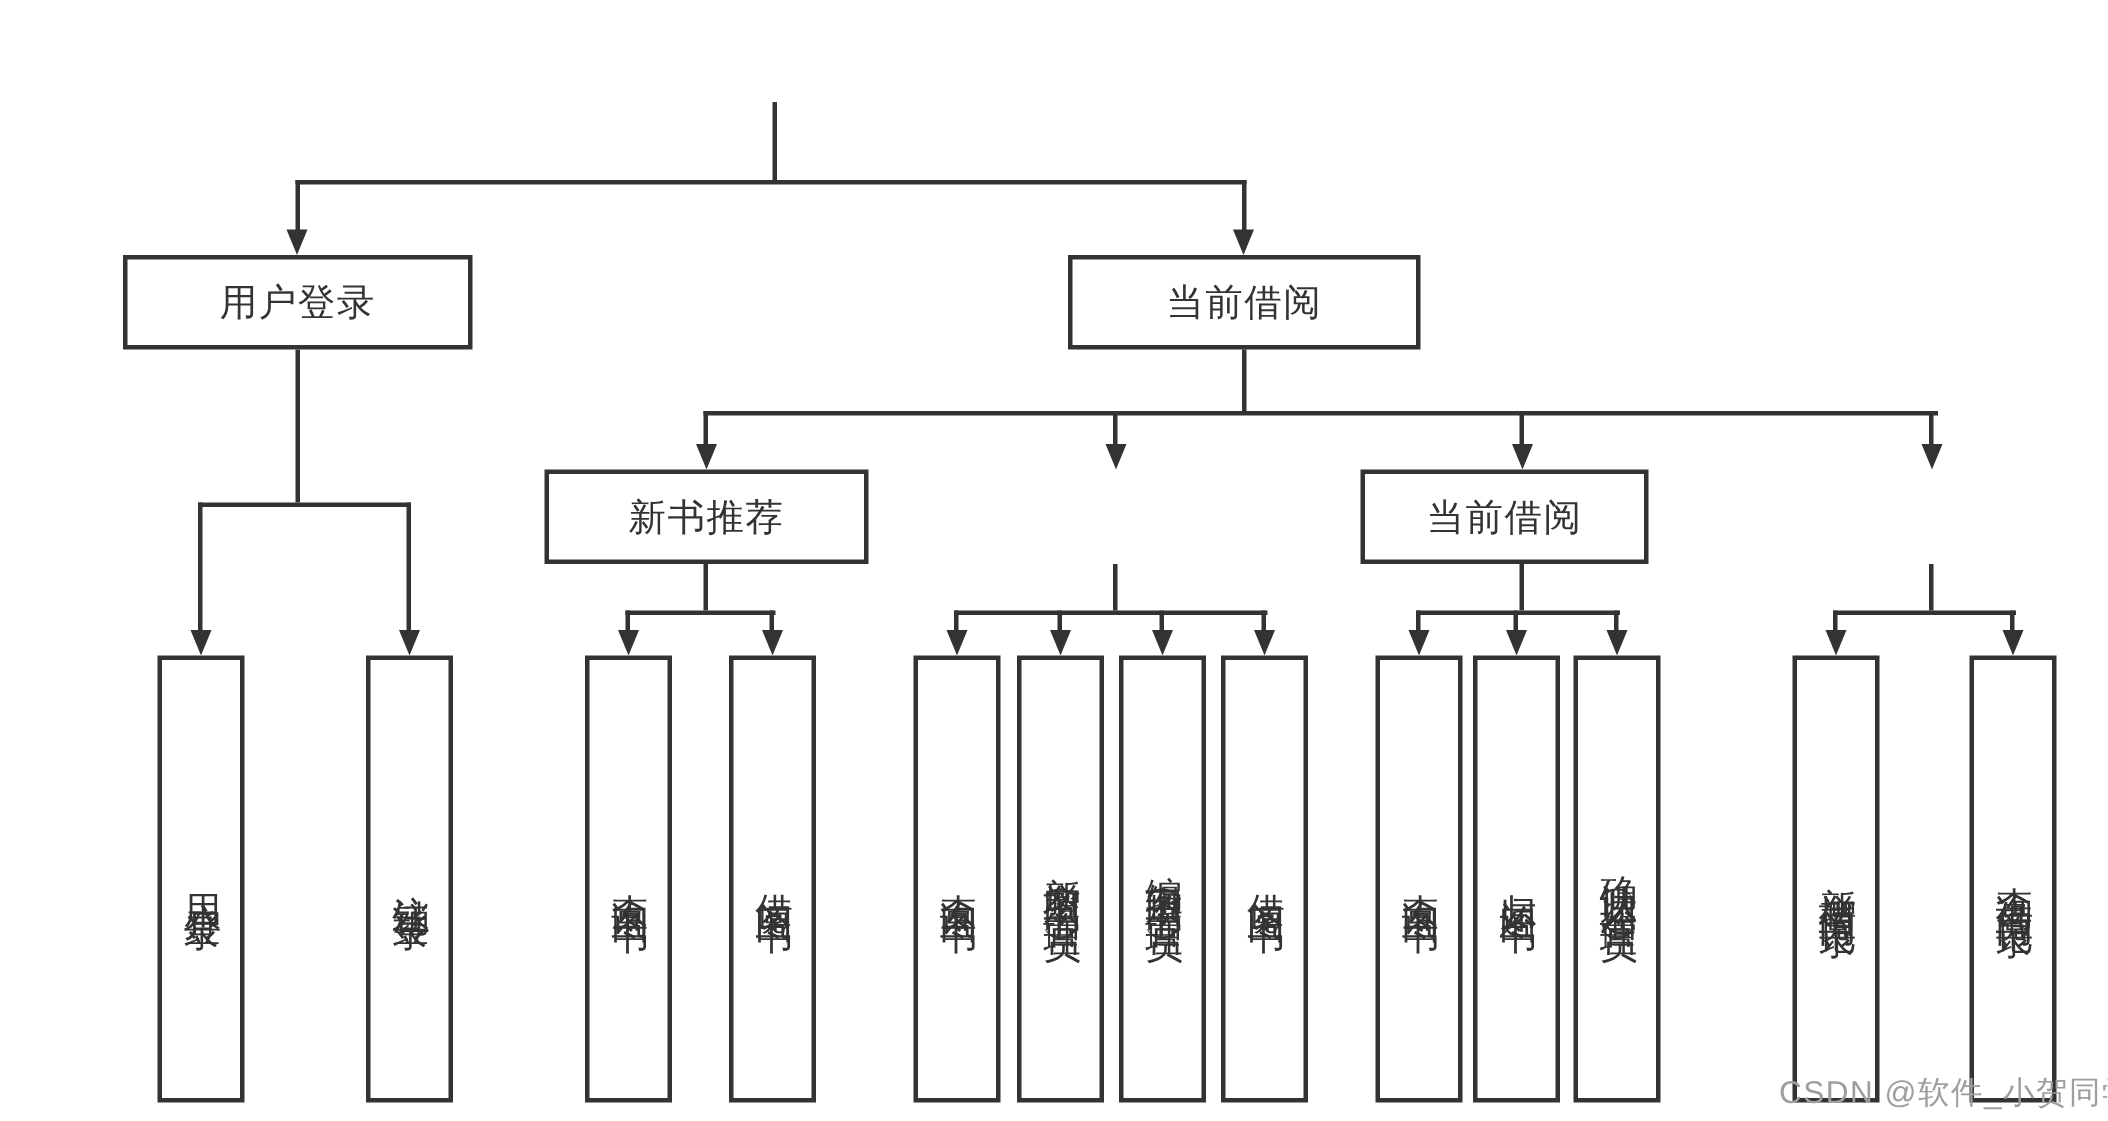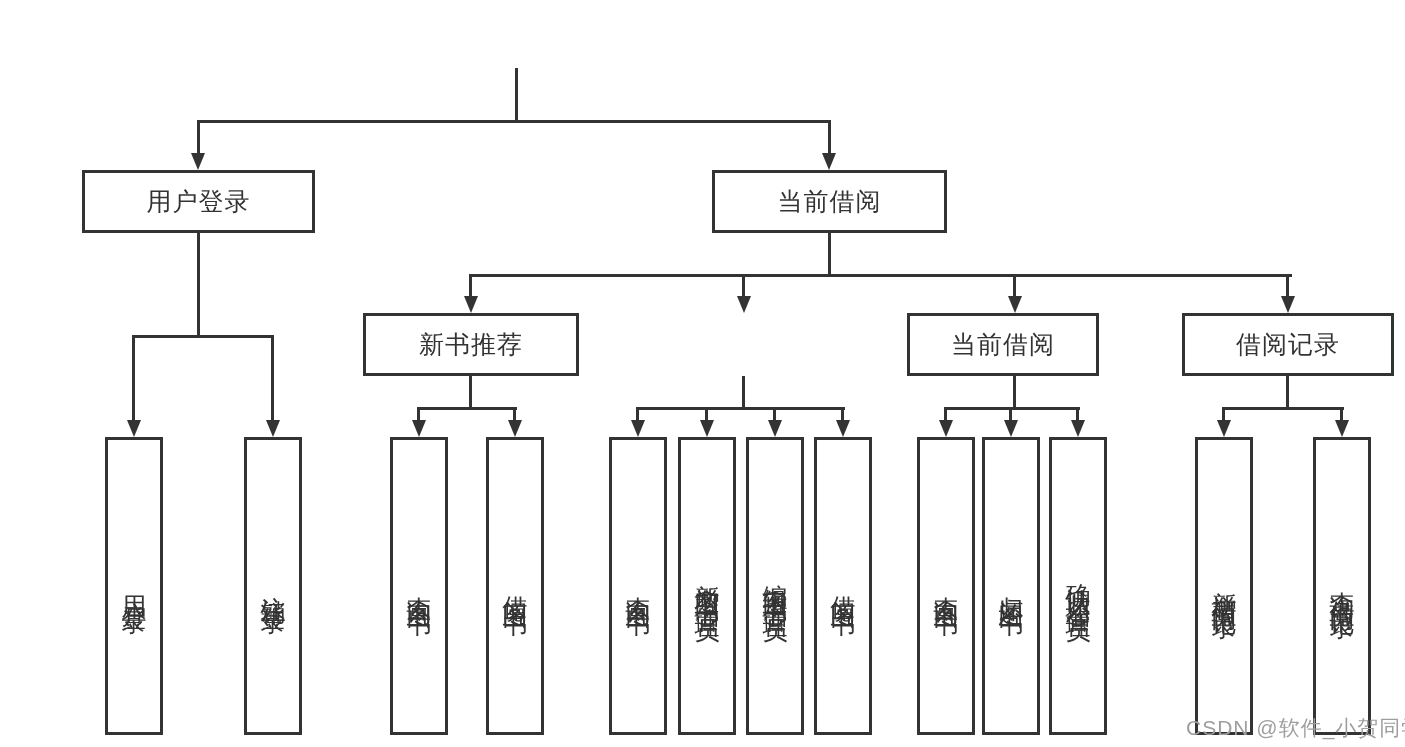--- a/index.html
+++ b/index.html
@@ -59,21 +59,20 @@
   <div class="arrow" style="left:464px; top:296px;"></div>
   <div class="line" style="left:742px; top:274px; width:3px; height:23px;"></div>
   <div class="arrow" style="left:737px; top:296px;"></div>
   <div class="line" style="left:1013px; top:274px; width:3px; height:23px;"></div>
   <div class="arrow" style="left:1008px; top:296px;"></div>
   <div class="line" style="left:1286px; top:274px; width:3px; height:23px;"></div>
   <div class="arrow" style="left:1281px; top:296px;"></div>
 
   <div class="box hbox" style="left:363px; top:313px; width:216px; height:63px;">新书推荐</div>
   <div class="box hbox" style="left:907px; top:313px; width:192px; height:63px;">当前借阅</div>
-  <div class="box hbox" style="left:1182px; top:313px; width:212px; height:63px;">借阅记录</div>
 
   <div class="line" style="left:469px; top:376px; width:3px; height:31px;"></div>
   <div class="line" style="left:417px; top:407px; width:100px; height:3px;"></div>
   <div class="line" style="left:417px; top:407px; width:3px; height:14px;"></div>
   <div class="arrow" style="left:412px; top:420px;"></div>
   <div class="line" style="left:513px; top:407px; width:3px; height:14px;"></div>
   <div class="arrow" style="left:508px; top:420px;"></div>
 
   <div class="line" style="left:742px; top:376px; width:3px; height:31px;"></div>
   <div class="line" style="left:636px; top:407px; width:209px; height:3px;"></div>

